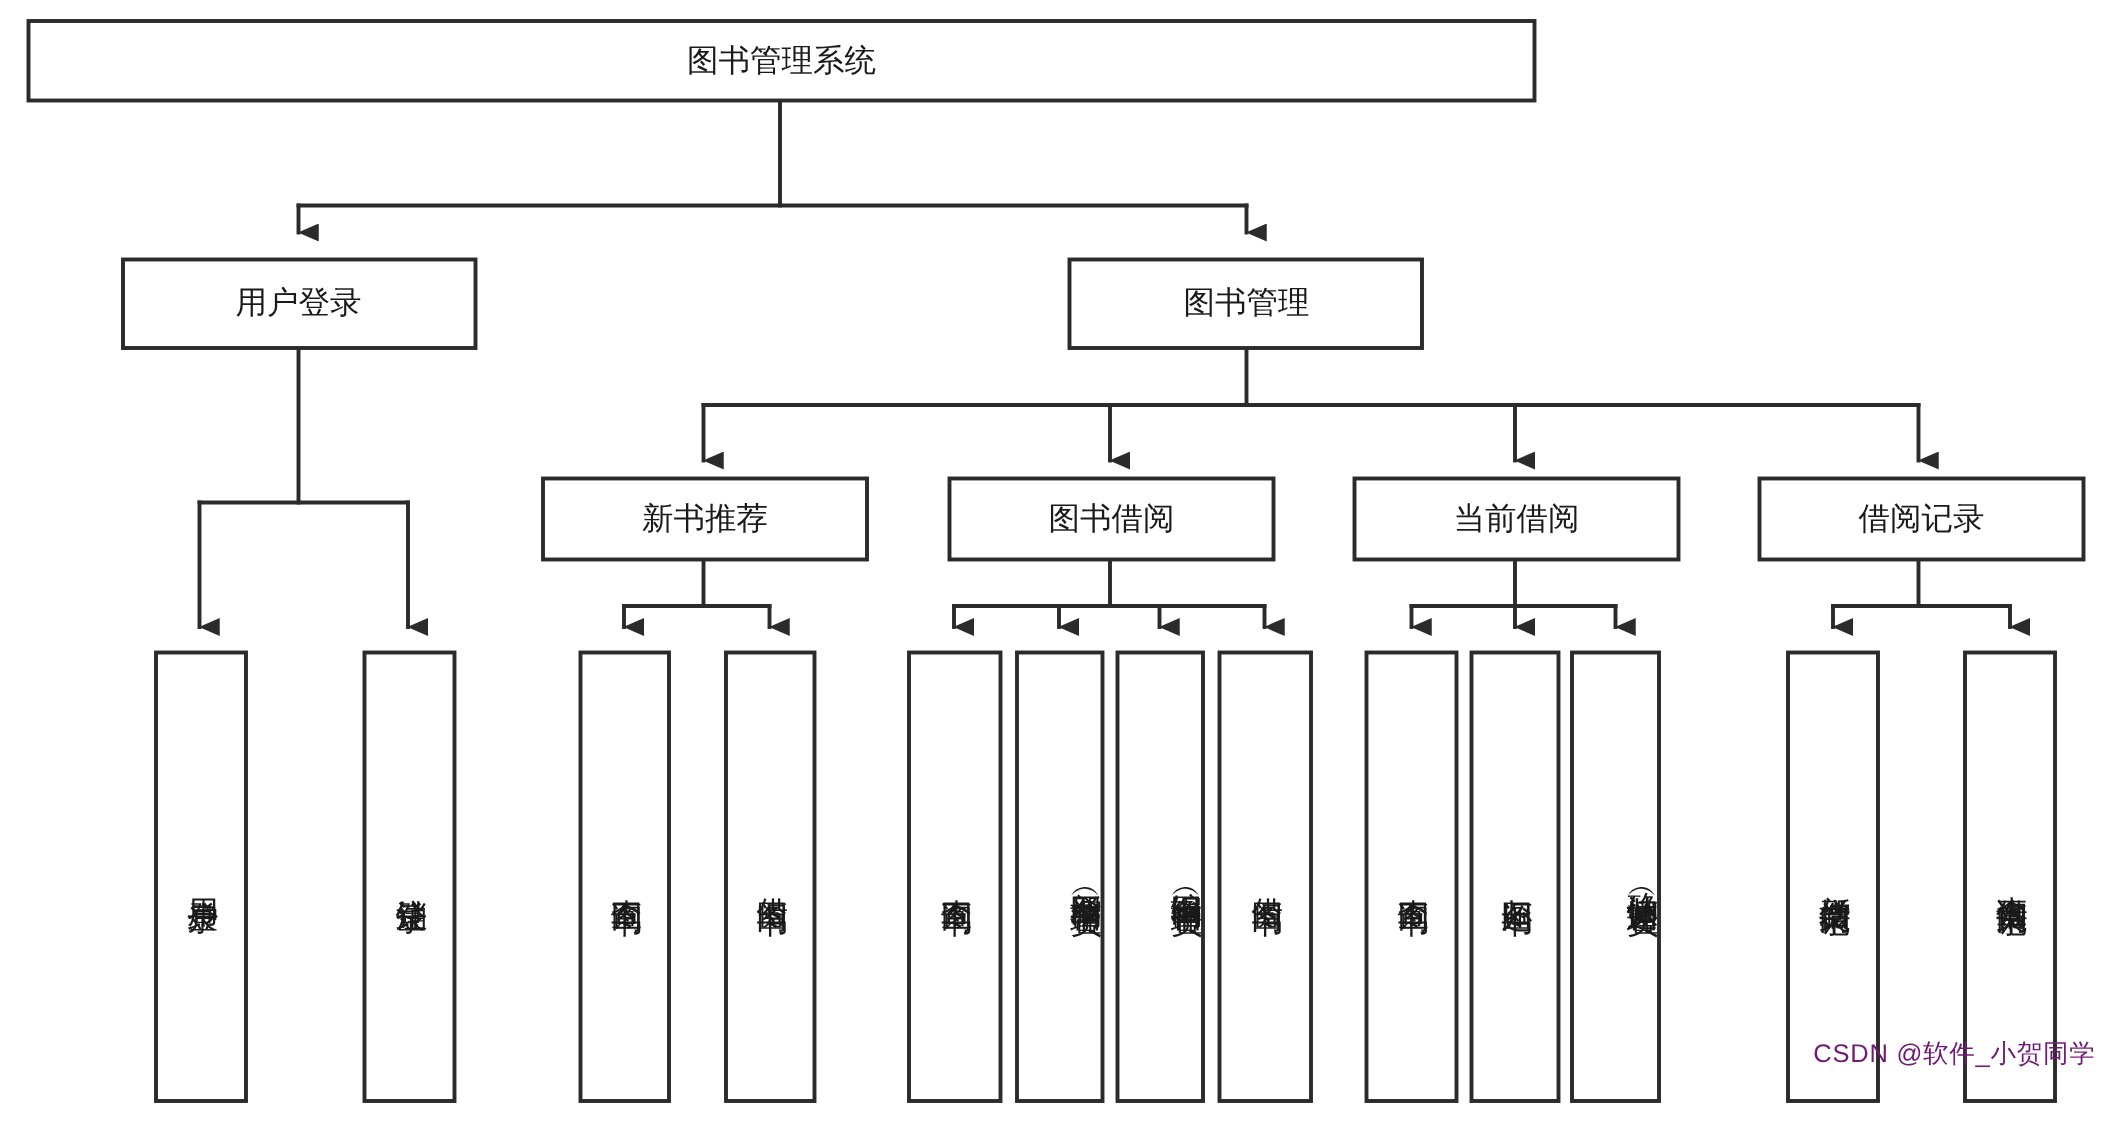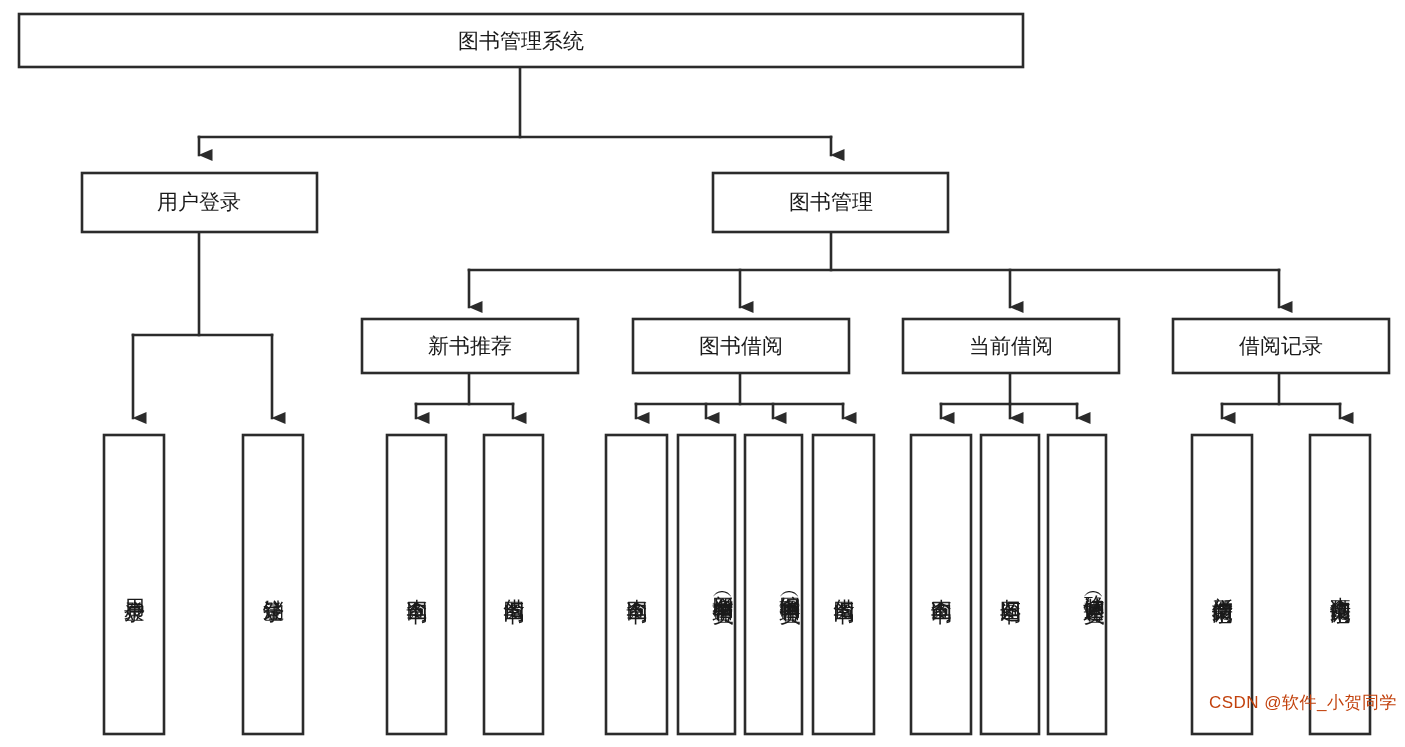--- a/index.html
+++ b/index.html
@@ -60,21 +60,21 @@
     white-space: nowrap;
     text-align: center;
     pointer-events: none;
   }
   .watermark {
     position: absolute;
     right: 8px;
     bottom: 4px;
     font-family: "Liberation Sans", "DejaVu Sans", sans-serif;
     font-size: 17px;
-    color: #c2410c;
+    color: #701a75;
     letter-spacing: 0.5px;
     white-space: nowrap;
   }
 </style>
 </head>
 <body>
 
 <div id="diagram-root">
 
   <svg class="flow" viewBox="0 0 1405 747" xmlns="http://www.w3.org/2000/svg">

